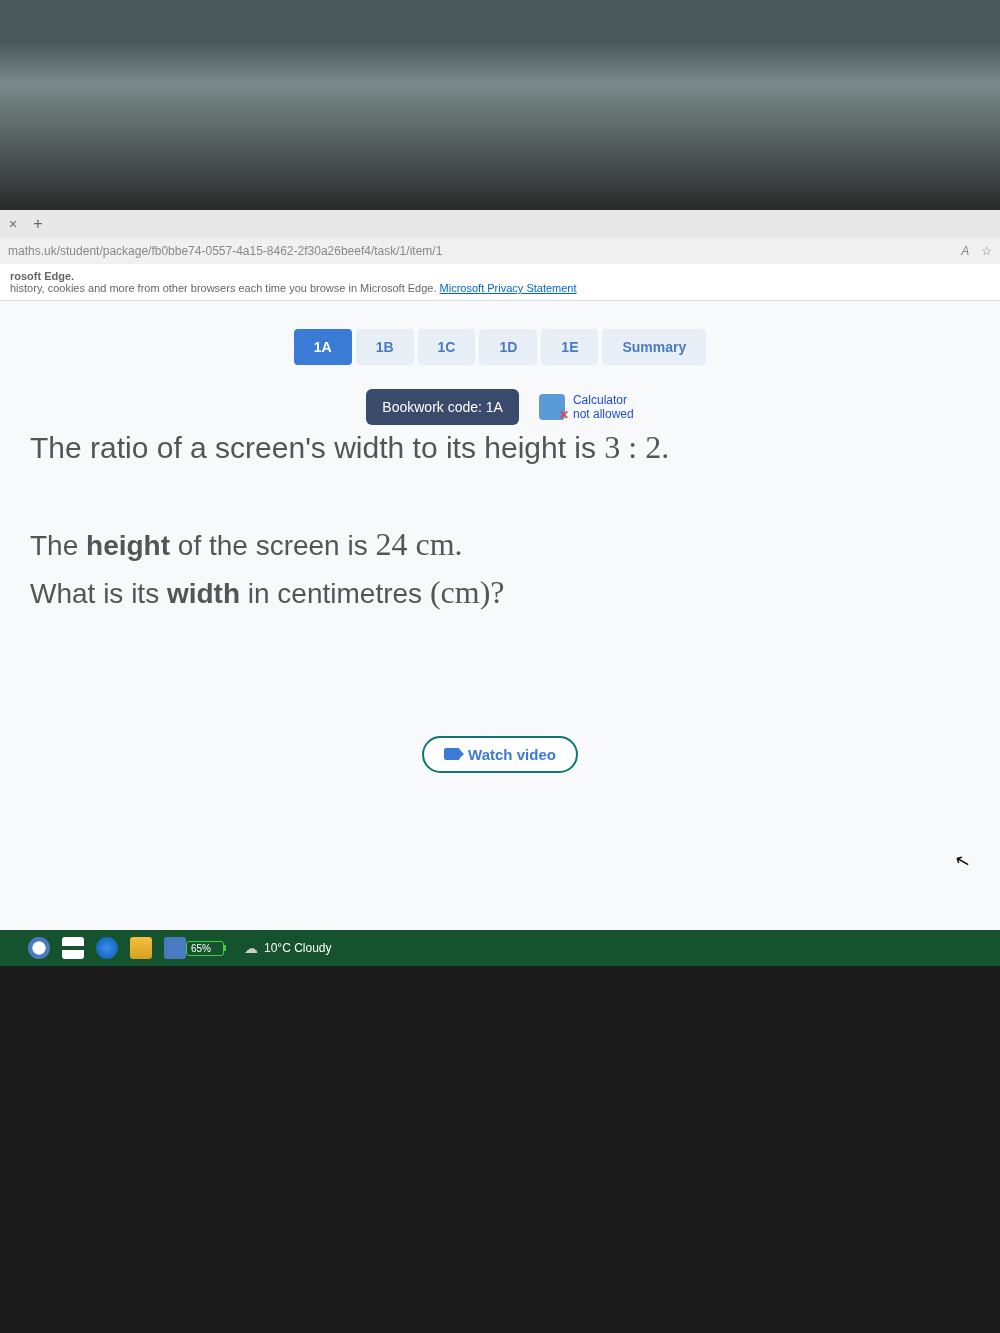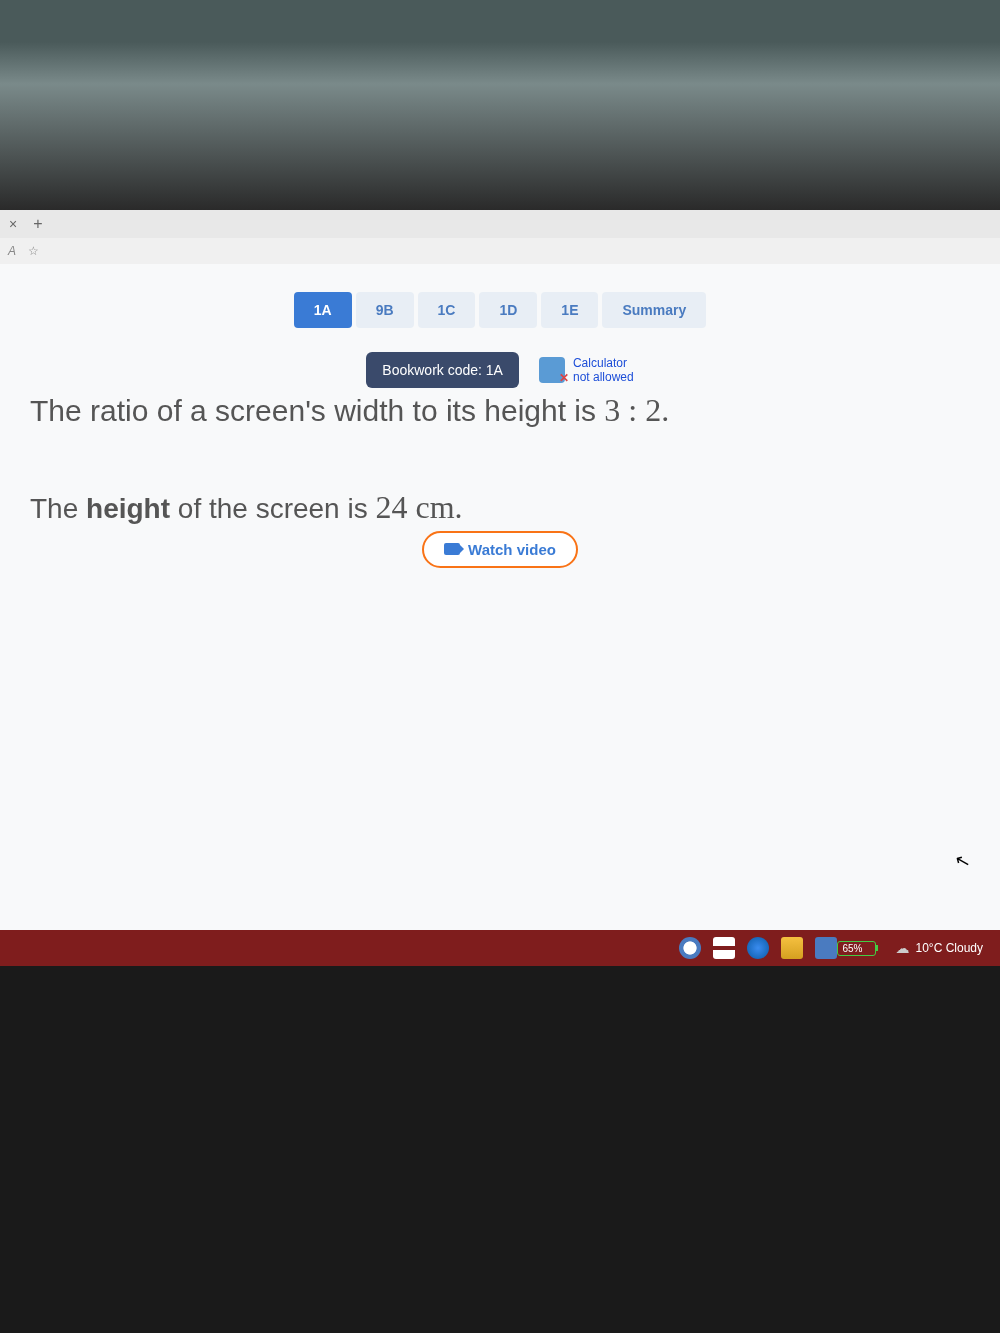--- a/index.html
+++ b/index.html
@@ -168,21 +168,22 @@
       line-height: 1.4;
     }
     .q-line2, .q-line3 {
       font-size: 28px;
       text-align: left;
       line-height: 1.5;
     }
     .q-line2 { margin-top: 50px; }
     .math { font-family: 'Times New Roman', serif; font-size: 32px; }
     .watch-video {
-      border: 2px solid #f97316;
+      margin-top: 120px;
+      border: 2px solid #0f766e;
       border-radius: 24px;
       padding: 8px 20px;
       display: flex;
       align-items: center;
       gap: 8px;
       color: #3a7bd5;
       font-size: 15px;
       font-weight: 600;
       cursor: pointer;
       background: #fff;
@@ -202,25 +203,25 @@
       border-left: 4px solid #3a7bd5;
       border-top: 4px solid transparent;
       border-bottom: 4px solid transparent;
     }
     .taskbar {
       position: absolute;
       top: 930px;
       left: 0;
       right: 0;
       height: 36px;
-      background: #7f1d1d;
-      display: flex;
-      align-items: center;
-      justify-content: flex-end;
-      padding: 0 17px;
+      background: #14532d;
+      display: flex;
+      align-items: center;
+      justify-content: flex-start;
+      padding: 0 28px;
     }
     .taskbar-left {
       display: flex;
       align-items: center;
       gap: 12px;
     }
     .taskbar-icon {
       width: 22px;
       height: 22px;
       border-radius: 3px;
@@ -282,32 +283,39 @@
 
 <div class="top-blur"></div>
 
 <div class="screen">
   <div class="tab-bar">
     <div class="tab-close">×</div>
     <div class="new-tab">+</div>
   </div>
 
   <div class="address-bar">
+    <span class="url">maths.uk/student/package/fb0bbe74-0557-4a15-8462-2f30a26beef4/task/1/item/1</span>
     <div class="address-actions">
       <span style="font-style:italic;">A</span>
       <span>☆</span>
     </div>
   </div>
 
+  <div class="import-banner">
+    <div class="import-banner-text">
+      <span class="bold">rosoft Edge.</span><br>
+      <span>history, cookies and more from other browsers each time you browse in Microsoft Edge. </span><span class="link">Microsoft Privacy Statement</span>
+    </div>
+  </div>
 
 
   <div class="content">
     <div class="nav-tabs">
       <div class="nav-tab active">1A</div>
-      <div class="nav-tab">9B</div>
+      <div class="nav-tab">1B</div>
       <div class="nav-tab">1C</div>
       <div class="nav-tab">1D</div>
       <div class="nav-tab">1E</div>
       <div class="nav-tab">Summary</div>
     </div>
 
     <div class="bookwork-row">
       <div class="bookwork-badge">Bookwork code: 1A</div>
       <div class="calc-info">
         <div class="calc-icon"></div>
@@ -318,20 +326,23 @@
       </div>
     </div>
 
     <div class="question">
       <div class="q-line1">
         <span>The ratio of a screen's width to its height is </span><span class="math">3 : 2.</span>
       </div>
       <div class="q-line2">
         <span>The </span><b>height</b><span> of the screen is </span><span class="math">24 cm.</span>
       </div>
+      <div class="q-line3">
+        <span>What is its </span><b>width</b><span> in centimetres </span><span class="math">(cm)?</span>
+      </div>
     </div>
 
     <div class="watch-video">
       <div class="video-icon"></div>
       <span>Watch video</span>
     </div>
   </div>
 
   <div class="cursor">↖</div>
 </div>

